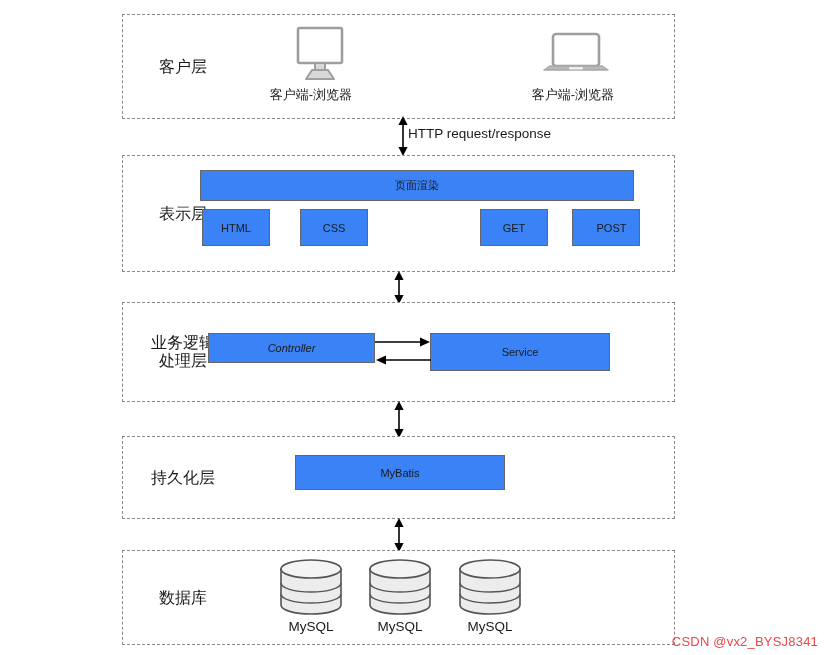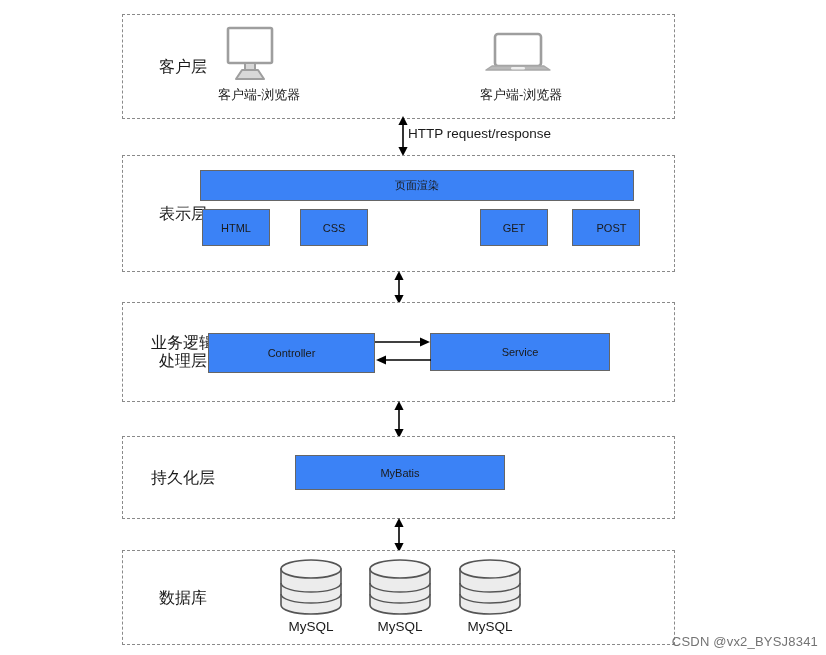--- a/index.html
+++ b/index.html
@@ -67,32 +67,32 @@
   
   #node-render { left: 200px; top: 170px; width: 434px; height: 31px; }
   .chip { top: 209px; width: 68px; height: 37px; }
   #chip-html { left: 202px; }
   #chip-css  { left: 300px; }
   #chip-js   { left: 389px; }
   #chip-get  { left: 480px; }
   #chip-post { left: 572px; padding-left: 11px; }
 
   
-  #node-controller { left: 208px; top: 333px; width: 167px; height: 40px; }
+  #node-controller { left: 208px; top: 333px; width: 167px; height: 30px; font-style: italic; }
   #node-service    { left: 430px; top: 333px; width: 180px; height: 38px; }
 
   
   #node-mybatis { left: 295px; top: 455px; width: 210px; height: 35px; }
 
   
   .client-item {
     position: absolute;
     display: flex;
     flex-direction: column;
-    align-items: flex-start;
+    align-items: flex-end;
   }
   #client-desktop { left: 218px; top: 26px; width: 134px; }
   #client-laptop  { left: 480px; top: 30px; width: 134px; }
   .client-caption {
     margin-top: 4px;
     font-size: 13px;
     color: #1a1a1a;
     white-space: nowrap;
   }
 
@@ -138,21 +138,21 @@
     font-size: 13.5px;
     color: #1a1a1a;
   }
 
   
   #watermark {
     position: absolute;
     right: 8px;
     bottom: 6px;
     font-size: 13px;
-    color: #737373;
+    color: #ef4444;
     white-space: nowrap;
     letter-spacing: 0.2px;
   }
 </style>
 </head>
 <body>
 
 <div id="diagram">
 
   <div class="layer" id="layer-client">

